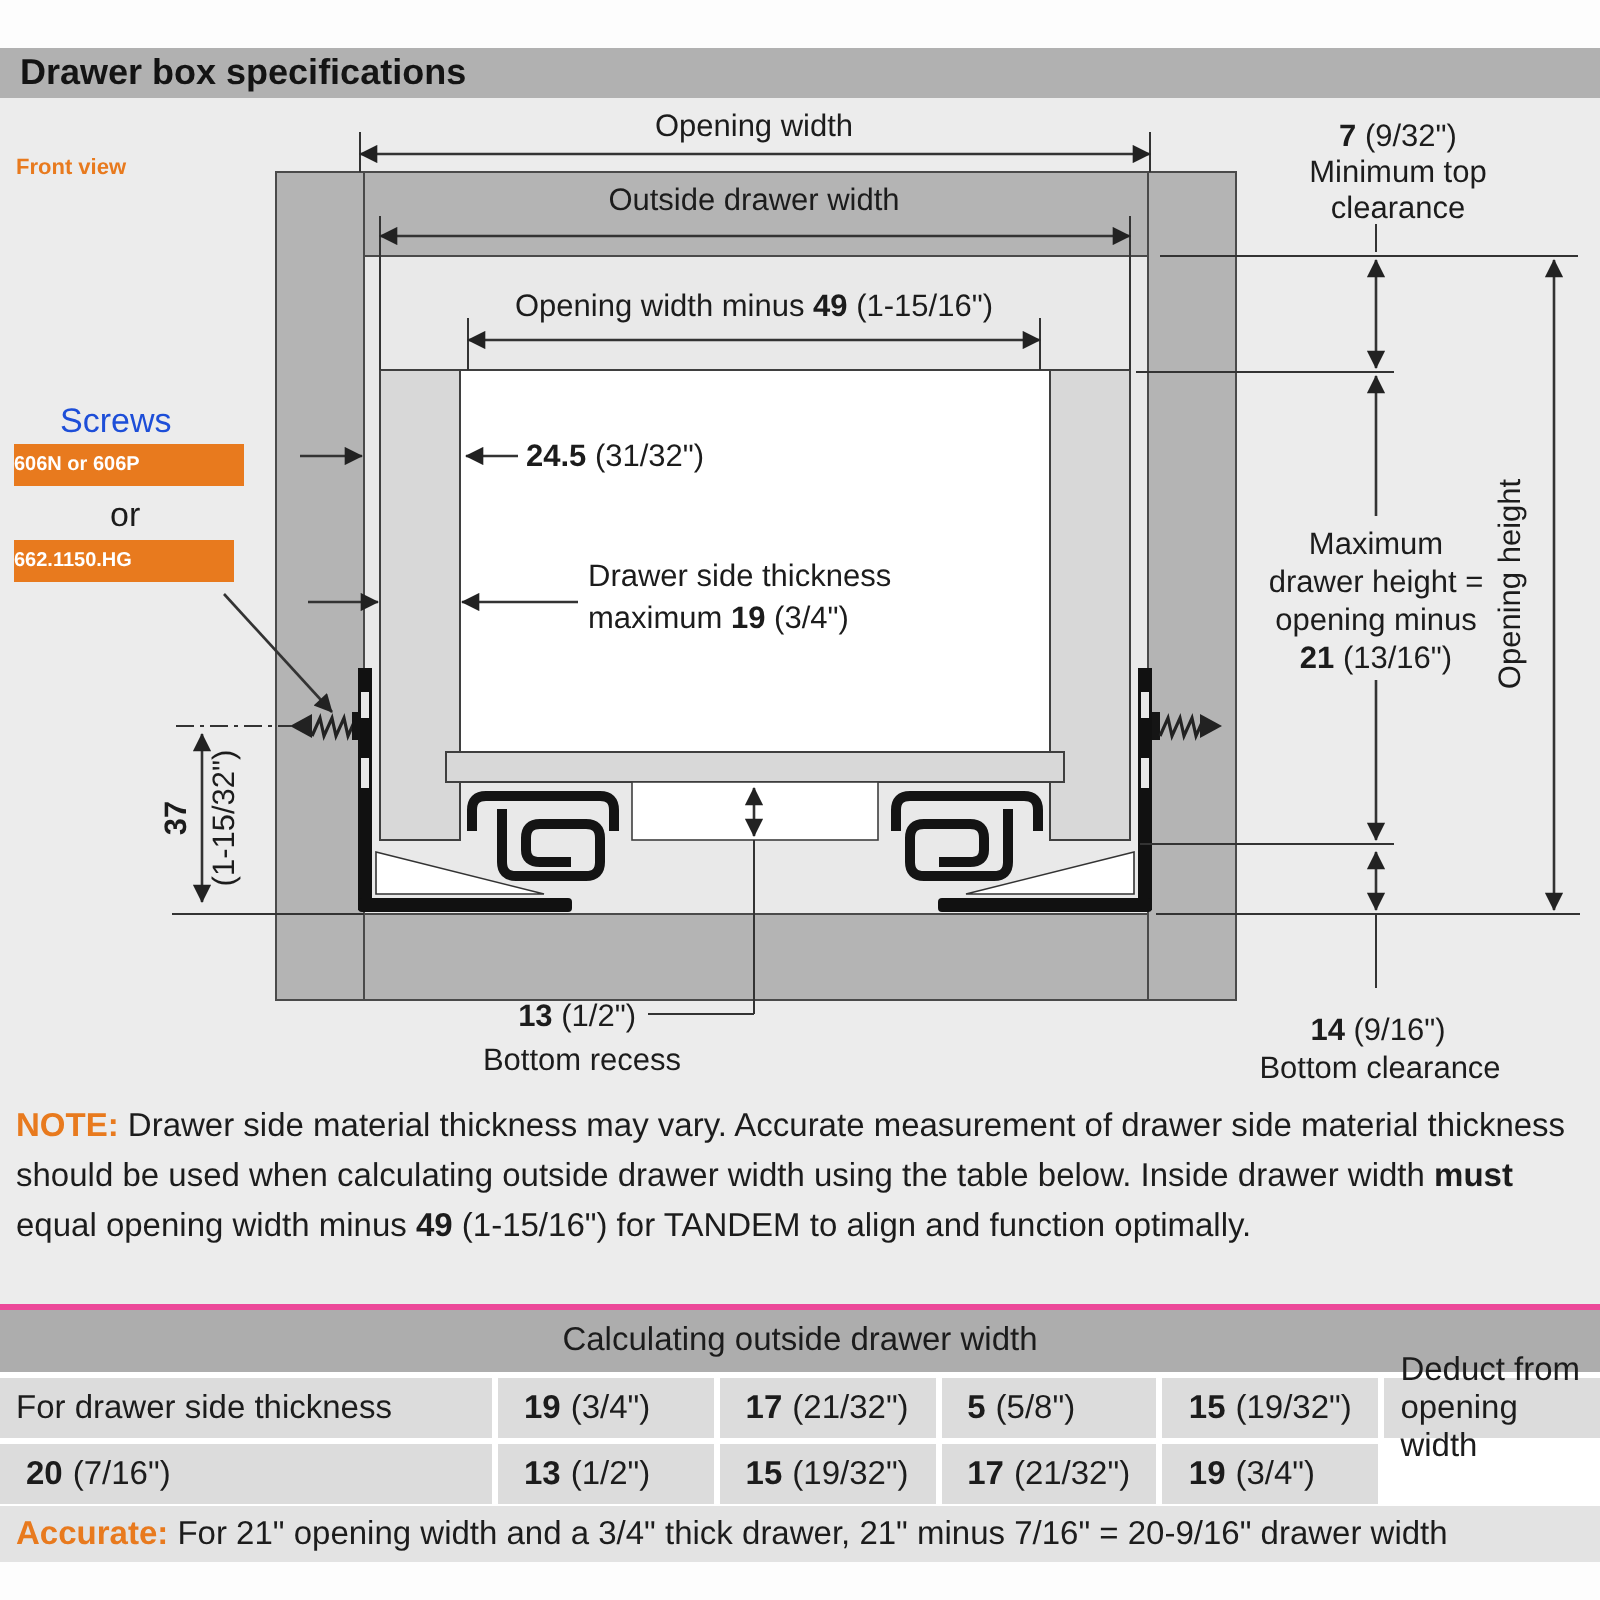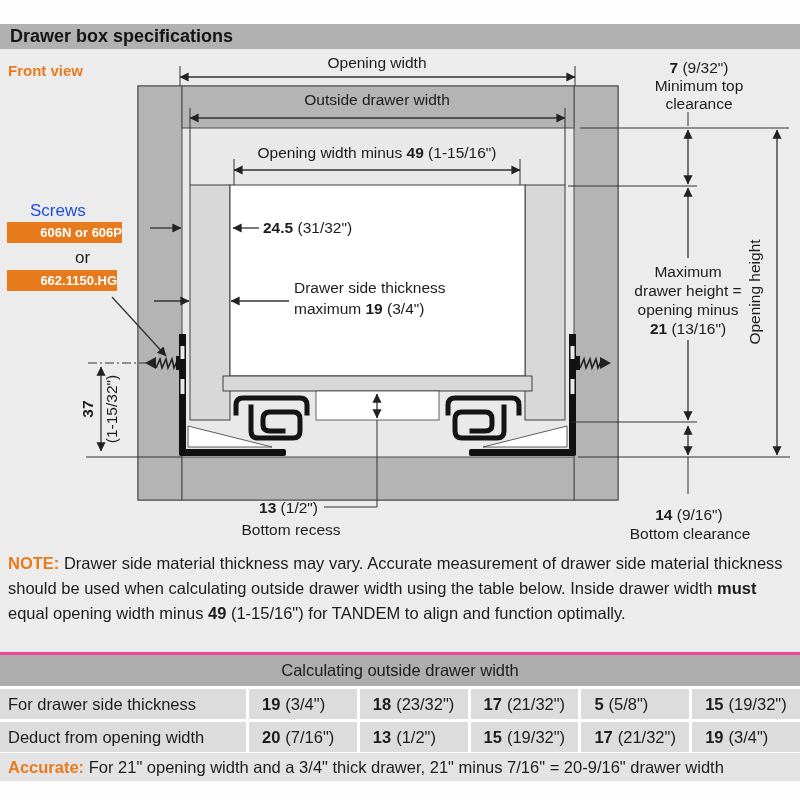--- a/index.html
+++ b/index.html
@@ -1,28 +1,28 @@
 <!DOCTYPE html>
 <html><head>
 <meta charset="utf-8">
 <style>
   html,body{margin:0;padding:0;}
   .page{position:relative;width:800px;height:800px;background:#fdfdfd;font-family:"Liberation Sans",sans-serif;color:#1c1c1c;overflow:hidden;}
   .graybg{position:absolute;left:0;top:49px;width:800px;height:704px;background:#ececec;}
   .titlebar{position:absolute;left:0;top:24px;width:800px;height:25px;background:#b1b1b1;font-weight:bold;font-size:18px;line-height:25px;padding-left:10px;box-sizing:border-box;color:#141414;}
-  .frontview{position:absolute;left:8px;top:62px;color:#e87a1e;font-weight:bold;font-size:15px;}
+  .frontview{position:absolute;left:8px;top:78px;color:#e87a1e;font-weight:bold;font-size:11px;}
   svg.diagram{position:absolute;left:0;top:0;}
   svg text{font-family:"Liberation Sans",sans-serif;font-size:15.5px;fill:#1c1c1c;}
   svg .b, .b{font-weight:bold;}
   .orange{color:#e87a1e;}
   .screws-title{position:absolute;left:30px;top:201px;font-size:17px;color:#1d4ed8;}
-  .badge{position:absolute;background:#e87a1e;color:#fff;font-weight:bold;font-size:13px;text-align:right;line-height:21px;height:21px;}
+  .badge{position:absolute;background:#e87a1e;color:#fff;font-weight:bold;font-size:10px;text-align:left;line-height:21px;height:21px;}
   .badge1{left:7px;top:222px;width:115px;}
   .badge2{left:7px;top:270px;width:110px;}
-  .or-label{position:absolute;left:55px;top:248px;font-size:17px;margin-left:20px;}
+  .or-label{position:absolute;left:55px;top:248px;font-size:17px;}
   .note{position:absolute;left:8px;top:551px;width:784px;font-size:16.5px;line-height:25px;}
   .spec-table{position:absolute;left:0;top:652px;width:800px;display:grid;grid-template-columns:246px repeat(5,1fr);gap:3px;background:#fff;border-top:3px solid #ec4899;border-bottom:3px solid #fff;box-sizing:border-box;}
   .spec-table .th{grid-column:1/-1;height:31px;background:#adadad;display:flex;align-items:center;justify-content:center;font-size:16.5px;}
   .spec-table .cell{background:#dcdcdc;height:30px;display:flex;align-items:center;font-size:16.5px;}
   .spec-table .label{padding-left:8px;}
   .spec-table .val{padding-left:13px;}
   .spec-table .val .num{font-weight:bold;margin-right:5px;}
   .example{position:absolute;left:0;top:753px;width:800px;height:28px;background:#e3e3e3;font-size:16.5px;line-height:28px;padding-left:8px;box-sizing:border-box;}
 </style>
 </head>
@@ -152,24 +152,20 @@
 
   <div class="spec-table">
     <div class="th">Calculating outside drawer width</div>
 
     <div class="cell label">For drawer side thickness</div>
     <div class="cell val">
         <span class="num">19</span>
         <span>(3/4")</span>
       </div>
     <div class="cell val">
-        <span class="num">18</span>
-        <span>(23/32")</span>
-      </div>
-    <div class="cell val">
         <span class="num">17</span>
         <span>(21/32")</span>
       </div>
     <div class="cell val">
         <span class="num">5</span>
         <span>(5/8")</span>
       </div>
     <div class="cell val">
         <span class="num">15</span>
         <span>(19/32")</span>

